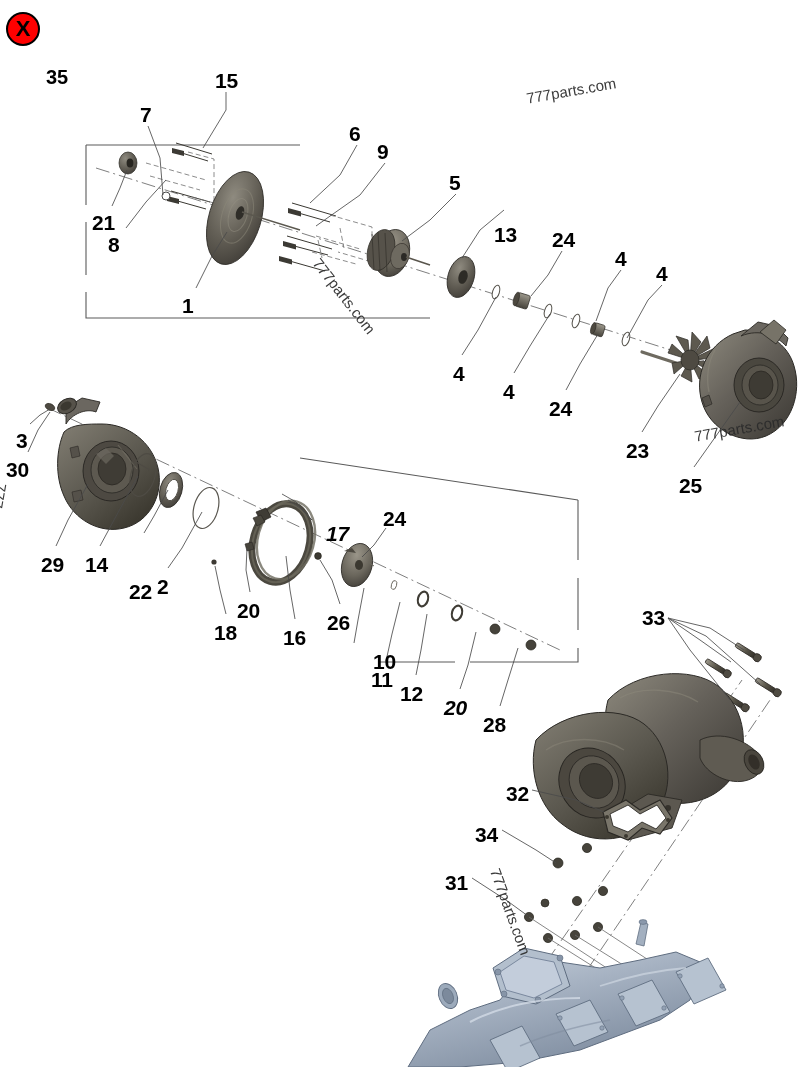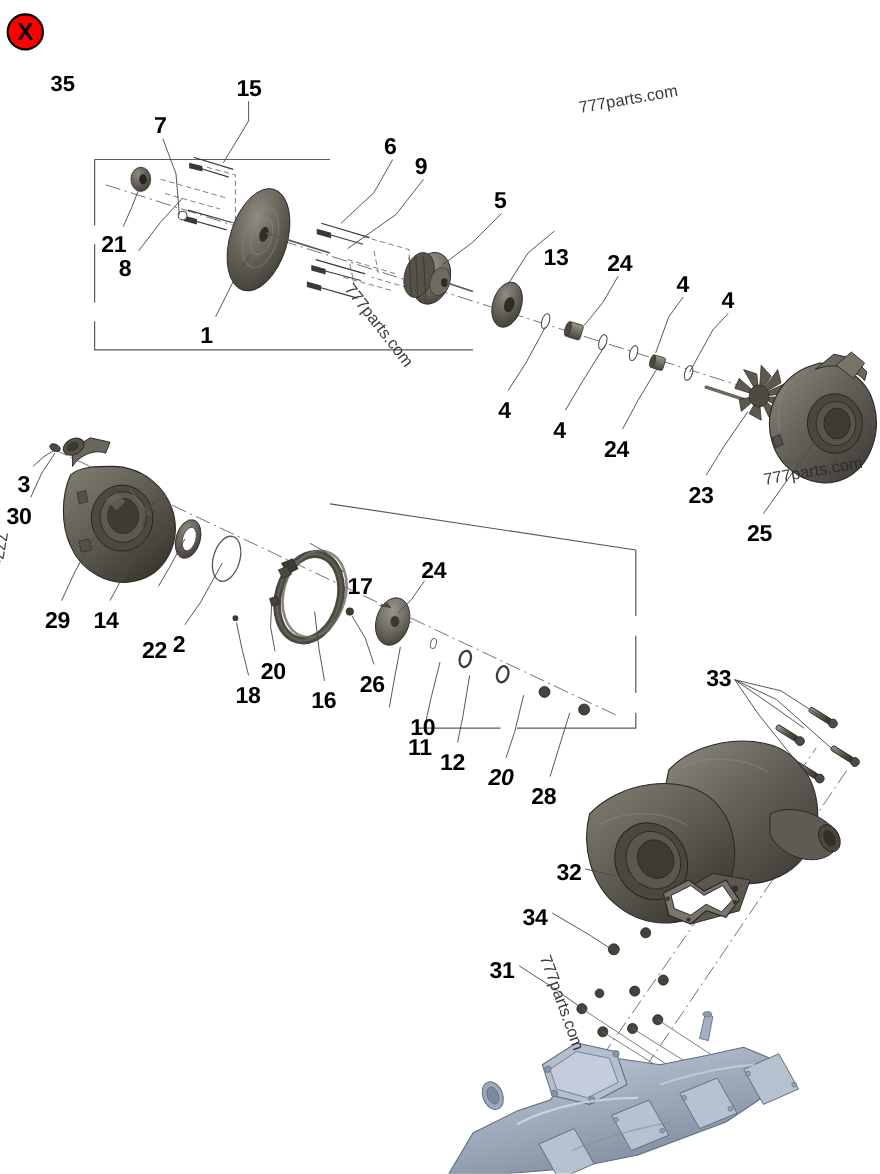--- a/index.html
+++ b/index.html
@@ -554,21 +554,21 @@
       <div class="callout" style="left: 16px; top: 430px;">3</div>
       <div class="callout" style="left: 6px; top: 459px;">30</div>
       <div class="callout" style="left: 41px; top: 554px;">29</div>
       <div class="callout" style="left: 85px; top: 554px;">14</div>
       <div class="callout" style="left: 129px; top: 541px; margin-top: 40px;">22</div>
       <div class="callout" style="left: 157px; top: 576px;">2</div>
       <div class="callout" style="left: 214px; top: 622px;">18</div>
       <div class="callout" style="left: 237px; top: 600px;">20</div>
       <div class="callout" style="left: 283px; top: 627px;">16</div>
       <div class="callout" style="left: 327px; top: 612px;">26</div>
-      <div class="callout" style="left: 316px; top: 523px;">17</div>
+      <div class="callout" style="left: 326px; top: 523px; font-style: italic;">17</div>
       <div class="callout" style="left: 383px; top: 508px;">24</div>
       <div class="callout" style="left: 341px; top: 651px; margin-left: 32px;">10</div>
       <div class="callout" style="left: 371px; top: 669px;">11</div>
       <div class="callout" style="left: 400px; top: 683px;">12</div>
       <div class="callout" style="left: 444px; top: 697px; font-style: italic;">20</div>
       <div class="callout" style="left: 483px; top: 714px;">28</div>
       <div class="callout" style="left: 642px; top: 607px;">33</div>
       <div class="callout" style="left: 506px; top: 783px;">32</div>
       <div class="callout" style="left: 475px; top: 824px;">34</div>
       <div class="callout" style="left: 445px; top: 872px;">31</div>

